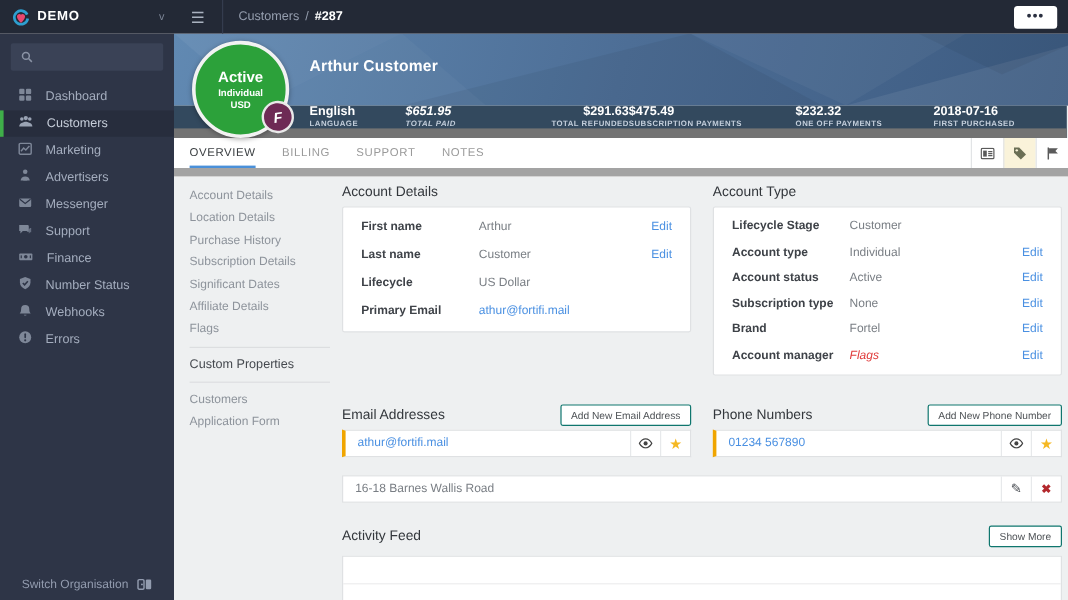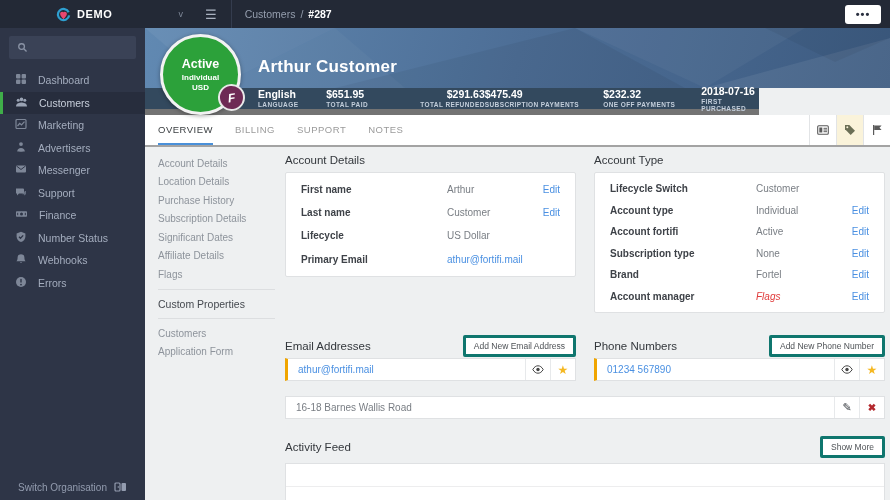--- a/index.html
+++ b/index.html
@@ -1,83 +1,83 @@
 <!DOCTYPE html>
 <html><head>
 <meta charset="utf-8">
 <style>
   * { margin:0; padding:0; box-sizing:border-box; }
   html,body { width:890px; height:500px; overflow:hidden; font-family:"Liberation Sans",sans-serif; background:#eef0f1; position:relative; }
 
   
-  .topbar { position:absolute; top:0; left:0; width:890px; height:28px; background:#232936; display:flex; align-items:center; z-index:40;padding-left:46px; }
+  .topbar { position:absolute; top:0; left:0; width:890px; height:28px; background:#232936; display:flex; align-items:center; z-index:40; }
   .brand { width:145px; height:28px; display:flex; align-items:center; gap:6px; padding:0 8px 0 10px; flex:none; }
   .brand-name { color:#fff; font-weight:bold; font-size:11px; letter-spacing:.6px; }
   .brand-chevron { margin-left:auto; color:#7e8798; font-size:9px; }
   .hamburger { height:28px; padding:0 14px; display:flex; align-items:center; color:#aab2c0; font-size:13px; border-right:1px solid #343c4e; cursor:pointer; }
   .breadcrumb { margin-left:13px; font-size:10.5px; color:#959eae; display:flex; gap:5px; align-items:center; }
   .crumb-id { color:#fff; font-weight:bold;text-align:center; }
   .more-btn { margin-left:auto; margin-right:9px; background:#fff; border:none; border-radius:3px; width:36px; height:19px; display:flex; align-items:center; justify-content:center; color:#2b3040; font-weight:bold; font-size:11px; letter-spacing:1px; line-height:0; cursor:pointer; }
 
   
   .sidebar { position:absolute; top:28px; left:0; width:145px; height:472px; background:#2e3547; z-index:30; }
   .search-box { margin:8px 9px 10px 9px; height:23px; background:#3a4256; border-radius:2px; display:flex; align-items:center; padding:0 8px; gap:6px; }
   .search-input { background:transparent; border:none; outline:none; color:#cfd5e0; font-size:10px; width:100%; }
   .nav-item { display:flex; align-items:center; gap:11px; height:22.5px; padding-left:12px; color:#a4adbe; font-size:10.5px; border-left:3px solid transparent; cursor:pointer; }
   .nav-item svg { flex:none; }
   .nav-item.active { border-left-color:#3fae49; background:rgba(0,0,0,.14); color:#c7ceda; }
   .switch-org { position:absolute; bottom:7px; left:0; width:100%; display:flex; align-items:center; justify-content:center; gap:7px; color:#939caf; font-size:10px; cursor:pointer; }
 
   
   .hero { position:absolute; left:145px; top:28px; width:745px; height:60px; background:linear-gradient(105deg,#6189b2 0%,#4d6e96 50%,#3d5b81 100%); overflow:hidden; }
   .hero svg.poly { position:absolute; inset:0; }
-  .hero-title { position:absolute; left:113px; top:29px; color:#fff; font-size:17px; font-weight:bold; letter-spacing:.2px; }
-
-  
-  .statsbar { position:absolute; left:145px; top:88px; width:614px; height:27px; background:#33495e; border-bottom:6px solid #737373; display:flex; align-items:center; padding-left:113px; }
+  .hero-title { position:absolute; left:113px; top:19px; color:#fff; font-size:13px; font-weight:bold; letter-spacing:.2px; }
+
+  
+  .statsbar { position:absolute; left:145px; top:88px; width:744px; height:27px; background:#33495e; border-bottom:8px solid #737373; display:flex; align-items:center; padding-left:113px; }
   .stat { display:flex; flex-direction:column; justify-content:center; }
-  .stat:nth-child(1){width:80px;} .stat:nth-child(2){width:81px;} .stat:nth-child(3){width:105px;text-align:right;}
+  .stat:nth-child(1){width:80px;} .stat:nth-child(2){width:81px;font-style:italic;} .stat:nth-child(3){width:105px;text-align:right;}
   .stat:nth-child(4){width:139px;} .stat:nth-child(5){width:115px;}
   .stat-value { color:#fff; font-size:10.5px; font-weight:bold; line-height:11px; }
   .stat-label { color:#c3cedb; font-size:6.5px; font-weight:bold; letter-spacing:.4px; margin-top:1px; }
 
   
   .badge { position:absolute; left:160px; top:34px; width:81px; height:81px; border-radius:50%; background:#2ca13a; border:3px solid #f2f2f2; display:flex; flex-direction:column; align-items:center; justify-content:center; color:#fff; z-index:35; box-shadow:0 1px 4px rgba(0,0,0,.35); }
   .badge-status { font-size:12.5px; font-weight:bold; }
   .badge-type { font-size:8px; font-weight:bold; margin-top:2px; }
   .badge-currency { font-size:8px; font-weight:bold; margin-top:1px; }
   .badge-logo { position:absolute; right:-7px; bottom:1px; width:27px; height:27px; border-radius:50%; background:#6e2a55; border:2px solid #e9e9e9; display:flex; align-items:center; justify-content:center; color:#fff; font-size:12px; font-weight:bold; font-style:italic; transform:rotate(-8deg); }
 
   
-  .tabbar { position:absolute; left:145px; top:115px; width:745px; height:32px; background:#fff; border-bottom:2px solid #a3a3a3; display:flex; align-items:stretch; z-index:20; }
+  .tabbar { position:absolute; left:145px; top:115px; width:745px; height:32px; background:#fff; border-bottom:7px solid #a3a3a3; display:flex; align-items:stretch; z-index:20; }
   .tab { font-size:9.5px; letter-spacing:.5px; color:#9a9a9a; display:flex; align-items:center; margin:0 11px; border-bottom:2px solid transparent; padding-top:1px; cursor:pointer; }
   .tab:first-child { margin-left:13px; }
   .tab.active { color:#3c4043; border-bottom-color:#4a90d9; }
   .tab-icons { margin-left:auto; display:flex; height:100%; }
   .tab-icon-btn { width:27px; display:flex; align-items:center; justify-content:center; border-left:1px solid #e2e4e6; cursor:pointer; color:#5a5a5a; font-size:11px; }
   .tab-icon-btn.active { background:#faf3da; }
 
   
   .content { position:absolute; left:145px; top:147px; width:745px; height:353px; background:#eef0f1; }
   .subnav { position:absolute; left:0; top:0; width:140px; padding-top:7px; }
   .subnav-item { height:18.5px; display:flex; align-items:center; padding-left:13px; font-size:10px; color:#8d939b; cursor:pointer; }
   .subnav-header { color:#45494f; font-size:10.5px; cursor:default; }
   .subnav-divider { border-top:1px solid #dcdee0; margin:5px 10px 5px 13px; }
 
   .main { position:absolute; left:140px; top:0; width:600px; }
   .grid-2 { display:flex; gap:18px; align-items:flex-start; }
   .col { width:291px; flex:none; }
   .section-head { display:flex; align-items:center; justify-content:space-between; height:25px; }
   .section-title { font-size:11.5px; color:#33373c; }
-  .btn { background:#fff; border:3px solid #0f766e; border-radius:2px; font-size:8.5px; color:#4e5256; padding:3px 8px; cursor:pointer; font-family:inherit;margin-left:46px; }
+  .btn { background:#fff; border:1px solid #0f766e; border-radius:2px; font-size:8.5px; color:#4e5256; padding:3px 8px; cursor:pointer; font-family:inherit;margin-left:46px; }
   .card { background:#fff; border:1px solid #dfe1e3; border-radius:2px; padding:5px 0; }
   .detail-row { display:flex; align-items:center; height:23.2px; padding:0 15px; font-size:10px; }
   .card.tall .detail-row { height:21.5px; }
   .detail-label { width:98px; flex:none; font-weight:bold; color:#3e4248; }
-  .detail-value { flex:1; color:#797e84;margin-left:48px; }
+  .detail-value { flex:1; color:#797e84; }
   .detail-value.link { color:#4a90e2; cursor:pointer; }
   .detail-value.empty { color:#e03b3b; font-style:italic; }
   .detail-edit { color:#4a90e2; font-size:10px; text-decoration:none; cursor:pointer; }
 
   .contact-row { margin-top:20px; }
   .item-box { background:#fff; border:1px solid #dfe1e3; height:23px; display:flex; align-items:stretch; }
   .item-box.accent { border-left:3px solid #f0a500; }
   .item-text { flex:1; display:flex; align-items:center; padding-left:10px; font-size:10px; color:#4a90e2; }
   .item-text.plain { color:#797e84; }
   .item-action { width:25px; border-left:1px solid #e7e9eb; display:flex; align-items:center; justify-content:center; cursor:pointer; }
@@ -344,31 +344,31 @@
           </div>
         </div>
       </div>
 
       <div class="col">
         <div class="section-head">
           <span class="section-title">Account Type</span>
         </div>
         <div class="card tall">
           <div class="detail-row">
-            <span class="detail-label">Lifecycle Switch</span>
+            <span class="detail-label">Lifecycle Stage</span>
             <span class="detail-value">Customer</span>
             <a class="detail-edit"></a>
           </div>
           <div class="detail-row">
             <span class="detail-label">Account type</span>
             <span class="detail-value">Individual</span>
             <a class="detail-edit">Edit</a>
           </div>
           <div class="detail-row">
-            <span class="detail-label">Account fortifi</span>
+            <span class="detail-label">Account status</span>
             <span class="detail-value">Active</span>
             <a class="detail-edit">Edit</a>
           </div>
           <div class="detail-row">
             <span class="detail-label">Subscription type</span>
             <span class="detail-value">None</span>
             <a class="detail-edit">Edit</a>
           </div>
           <div class="detail-row">
             <span class="detail-label">Brand</span>

